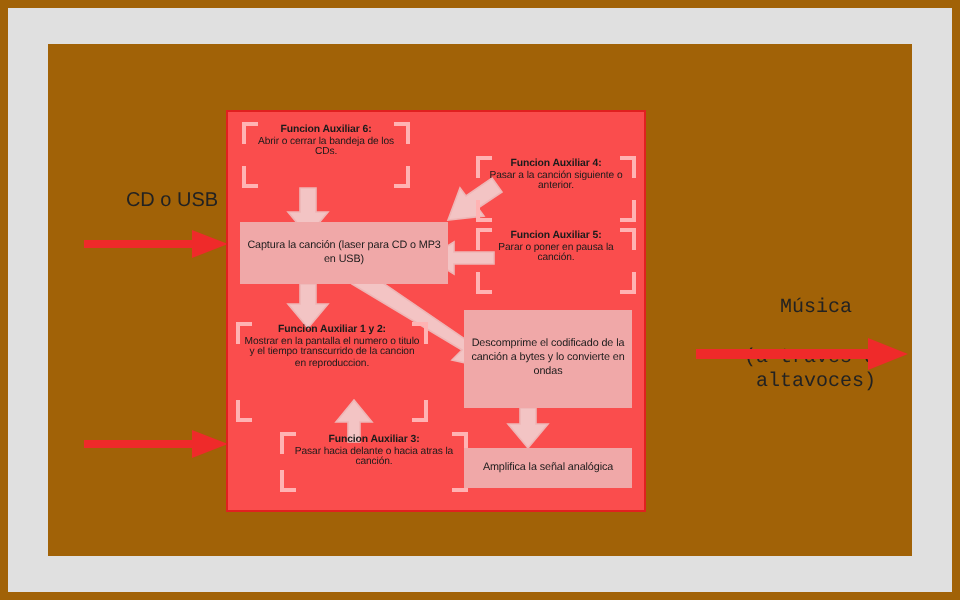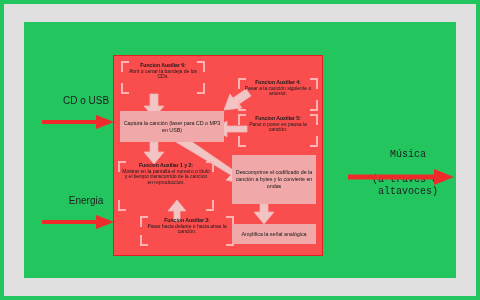--- a/index.html
+++ b/index.html
@@ -10,21 +10,21 @@
     width: 480px;
     height: 300px;
     background: #ffffff;
     font-family: "Liberation Sans", sans-serif;
     overflow: hidden;
   }
   #canvas {
     position: relative;
     width: 480px;
     height: 300px;
-    background: #22c55e;
+    background: #a16207;
   }
 
   
   .frame-bar {
     position: absolute;
     background: #e0e0e0;
     border: 0;
   }
   .frame-top    { left: 24px;  top: 4px;   width: 452px; height: 18px; }
   .frame-left   { left: 4px;   top: 4px;   width: 20px;  height: 274px; }
@@ -121,21 +121,20 @@
   <div class="frame-bar frame-left"></div>
   <div class="frame-bar frame-right"></div>
   <div class="frame-bar frame-bottom"></div>
 
   <div class="ext-label" style="left:36px; top:95px; width:100px;">CD o USB</div>
   <svg class="ext-arrow" style="left:40px; top:114px;" width="78" height="16">
     <line x1="2" y1="8" x2="58" y2="8" stroke="#ef2a2a" stroke-width="4"></line>
     <polygon points="56,1 74,8 56,15" fill="#ef2a2a"></polygon>
   </svg>
 
-  <div class="ext-label" style="left:38px; top:195px; width:96px;">Energia</div>
   <svg class="ext-arrow" style="left:40px; top:214px;" width="78" height="16">
     <line x1="2" y1="8" x2="58" y2="8" stroke="#ef2a2a" stroke-width="4"></line>
     <polygon points="56,1 74,8 56,15" fill="#ef2a2a"></polygon>
   </svg>
 
   <div class="ext-label" style="left:340px; top:136px; width:136px;font-family:Liberation Mono, monospace;">
     <span>Música</span><br>
     <span>(a traves de altavoces)</span>
   </div>
   <svg class="ext-arrow" style="left:346px; top:168px;" width="112" height="18">

